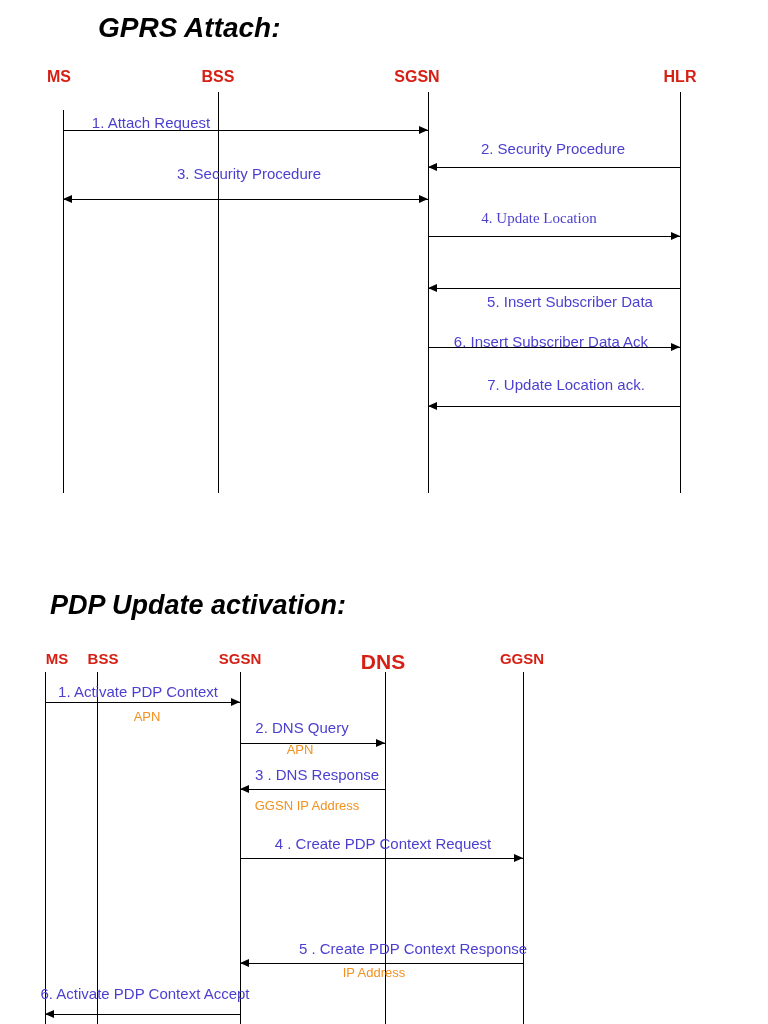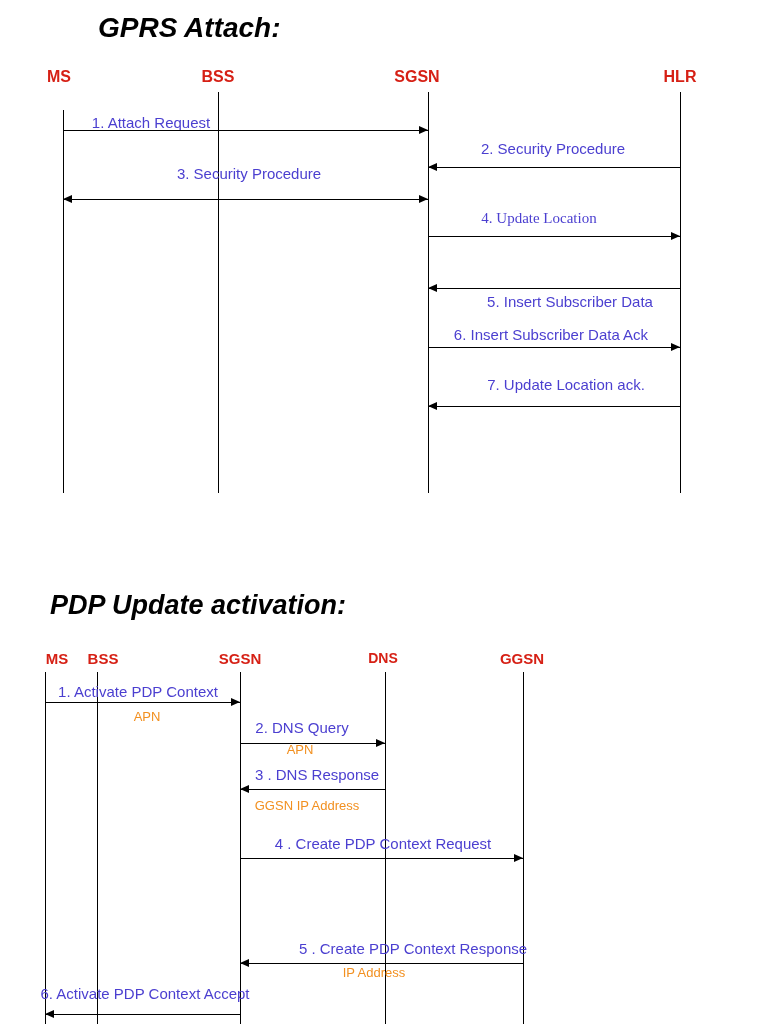--- a/index.html
+++ b/index.html
@@ -80,36 +80,36 @@
   <div class="arrow-head right" style="left:419px;top:194.5px;"></div>
 
   <div class="msg-label" style="left:539px;top:210px;font-size:15px;font-family:Liberation Serif, serif;">4. Update Location</div>
   <div class="arrow-line" style="left:428px;top:236px;width:252px;"></div>
   <div class="arrow-head right" style="left:671px;top:231.5px;"></div>
 
   <div class="msg-label" style="left:570px;top:261px;font-size:15px;margin-top:32px;">5. Insert Subscriber Data</div>
   <div class="arrow-line" style="left:428px;top:288px;width:252px;"></div>
   <div class="arrow-head left" style="left:428px;top:283.5px;"></div>
 
-  <div class="msg-label" style="left:551px;top:326px;font-size:15px;">6. Insert Subscriber Data Ack</div>
+  <div class="msg-label" style="left:551px;top:333px;font-size:15px;">6. Insert Subscriber Data Ack</div>
   <div class="arrow-line" style="left:428px;top:347px;width:252px;"></div>
   <div class="arrow-head right" style="left:671px;top:342.5px;"></div>
 
   <div class="msg-label" style="left:566px;top:376px;font-size:15px;">7. Update Location ack.</div>
   <div class="arrow-line" style="left:428px;top:406px;width:252px;"></div>
   <div class="arrow-head left" style="left:428px;top:401.5px;"></div>
 </div>
 
 <div class="diagram">
   <div class="title" style="left:50px;top:590px;font-size:27px;">PDP Update activation:</div>
 
   <div class="actor" style="left:57px;top:650px;font-size:15px;">MS</div>
   <div class="actor" style="left:103px;top:650px;font-size:15px;">BSS</div>
   <div class="actor" style="left:240px;top:650px;font-size:15px;">SGSN</div>
-  <div class="actor" style="left:383px;top:650px;font-size:14px;">DNS</div>
+  <div class="actor" style="left:383px;top:650px;font-size:21px;">DNS</div>
   <div class="actor" style="left:522px;top:650px;font-size:15px;">GGSN</div>
 
   <div class="lifeline" style="left:45px;top:672px;height:352px;"></div>
   <div class="lifeline" style="left:97px;top:672px;height:352px;"></div>
   <div class="lifeline" style="left:240px;top:672px;height:352px;"></div>
   <div class="lifeline" style="left:385px;top:672px;height:352px;"></div>
   <div class="lifeline" style="left:523px;top:672px;height:352px;"></div>
 
   <div class="msg-label" style="left:138px;top:683px;font-size:15px;">1. Activate PDP Context</div>
   <div class="arrow-line" style="left:45px;top:702px;width:195px;"></div>

